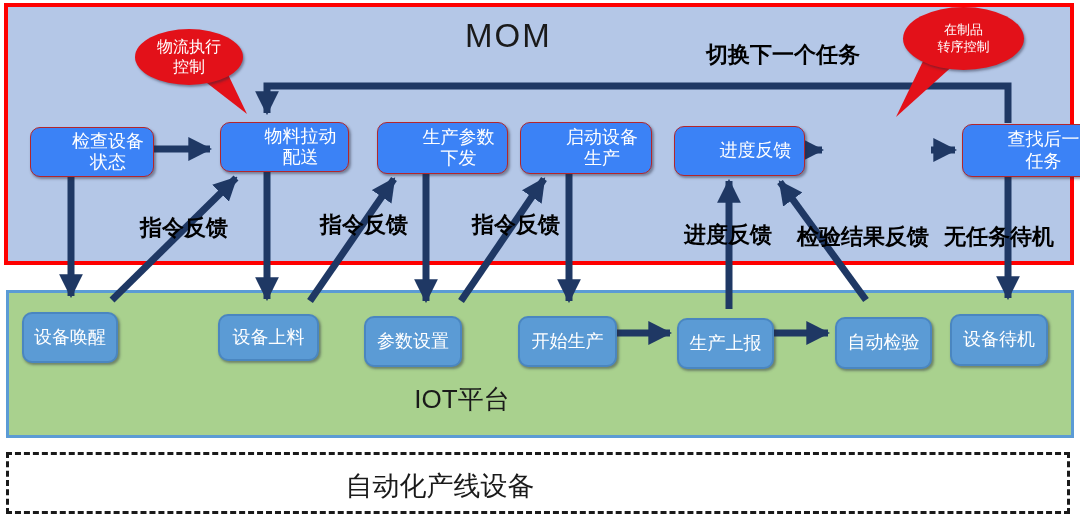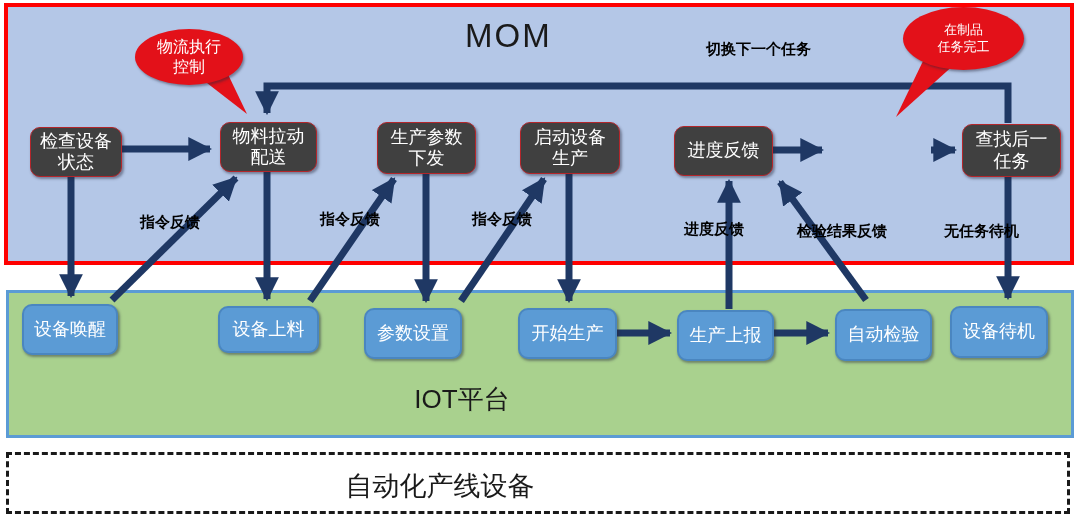--- a/index.html
+++ b/index.html
@@ -35,33 +35,33 @@
     font-size:27px;color:#1a1a1a;
   }
   
   .node{
     position:absolute;z-index:3;border-radius:10px;
     display:flex;align-items:center;justify-content:center;
     text-align:center;white-space:pre-line;color:#ffffff;
     font-size:18px;line-height:1.18;
     box-shadow:1.5px 2px 2.5px rgba(40,40,60,0.45);
   }
-  .node-red{background:#404040;border:1px solid #b3262b;}
-  .node-blue{background:#5b9bd5;border:2px solid #4a86c0;}
+  .node-red{background:#3b82f6;border:1px solid #b3262b;padding-left:32px;}
+  .node-blue{background:#5b9bd5;border:2px solid #4a86c0;margin-top:8px;}
   
   .bubble{
     position:absolute;z-index:3;border-radius:50%;background:#e31119;
     display:flex;align-items:center;justify-content:center;text-align:center;
     white-space:pre-line;color:#ffffff;font-size:16px;line-height:1.25;
     box-shadow:1.5px 2px 2.5px rgba(40,40,60,0.45);
   }
   
   .flow-label{
     position:absolute;z-index:4;color:#000000;font-weight:bold;
-    font-size:15px;white-space:nowrap;
+    font-size:22px;white-space:nowrap;
   }
   svg.arrows{z-index:2;}
 </style>
 </head>
 <body>
 
 <div class="canvas">
 
   <div class="mom-box"></div>
   <div class="iot-box"></div>
@@ -109,21 +109,21 @@
 下发</div>
   <div class="node node-red" style="left:520px;top:122px;width:98px;height:50px">启动设备
 生产</div>
   <div class="node node-red" style="left:674px;top:126px;width:97px;height:48px">进度反馈</div>
   <div class="node node-red" style="left:962px;top:124px;width:97px;height:51px">查找后一
 任务</div>
 
   <div class="bubble" style="left:135px;top:29px;width:108px;height:56px">物流执行
 控制</div>
   <div class="bubble" style="left:903px;top:7px;width:121px;height:63px;font-size:13px">在制品
-任务完工</div>
+转序控制</div>
 
   <div class="flow-label" style="left:140px;top:213px">指令反馈</div>
   <div class="flow-label" style="left:320px;top:210px">指令反馈</div>
   <div class="flow-label" style="left:472px;top:210px">指令反馈</div>
   <div class="flow-label" style="left:684px;top:220px">进度反馈</div>
   <div class="flow-label" style="left:797px;top:222px">检验结果反馈</div>
   <div class="flow-label" style="left:944px;top:222px">无任务待机</div>
   <div class="flow-label" style="left:706px;top:40px">切换下一个任务</div>
 
   <div class="node node-blue" style="left:22px;top:304px;width:92px;height:47px">设备唤醒</div>

